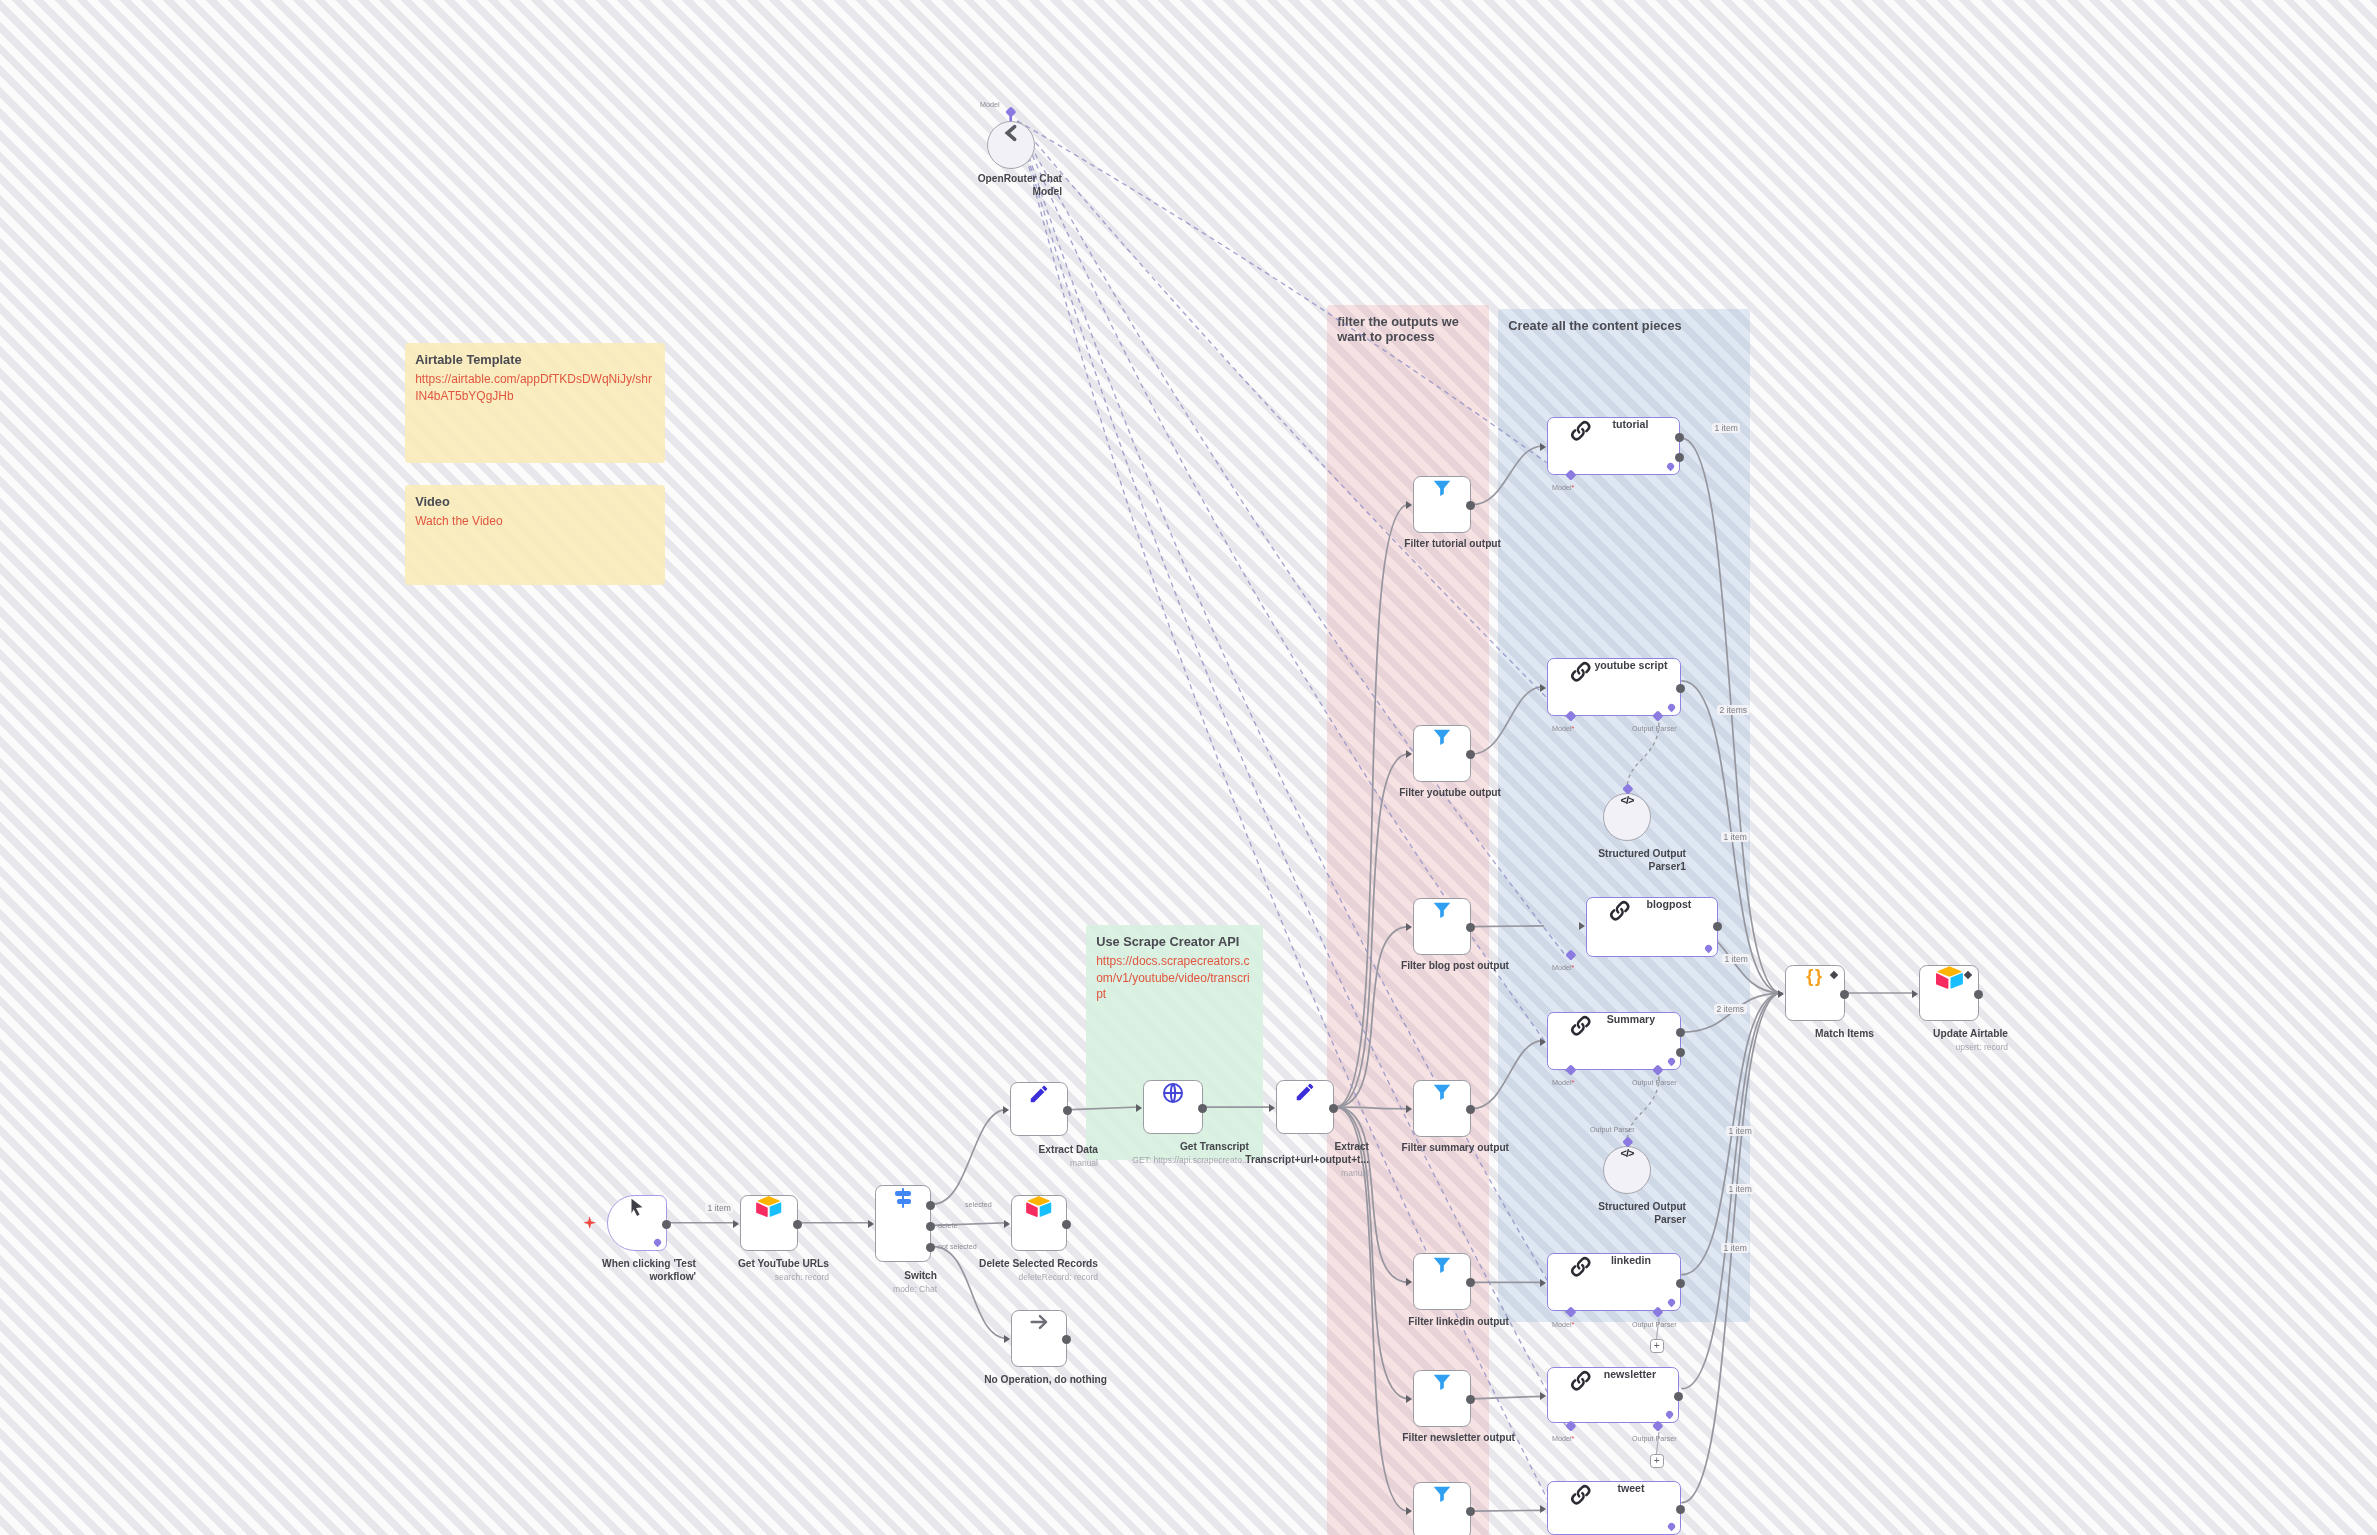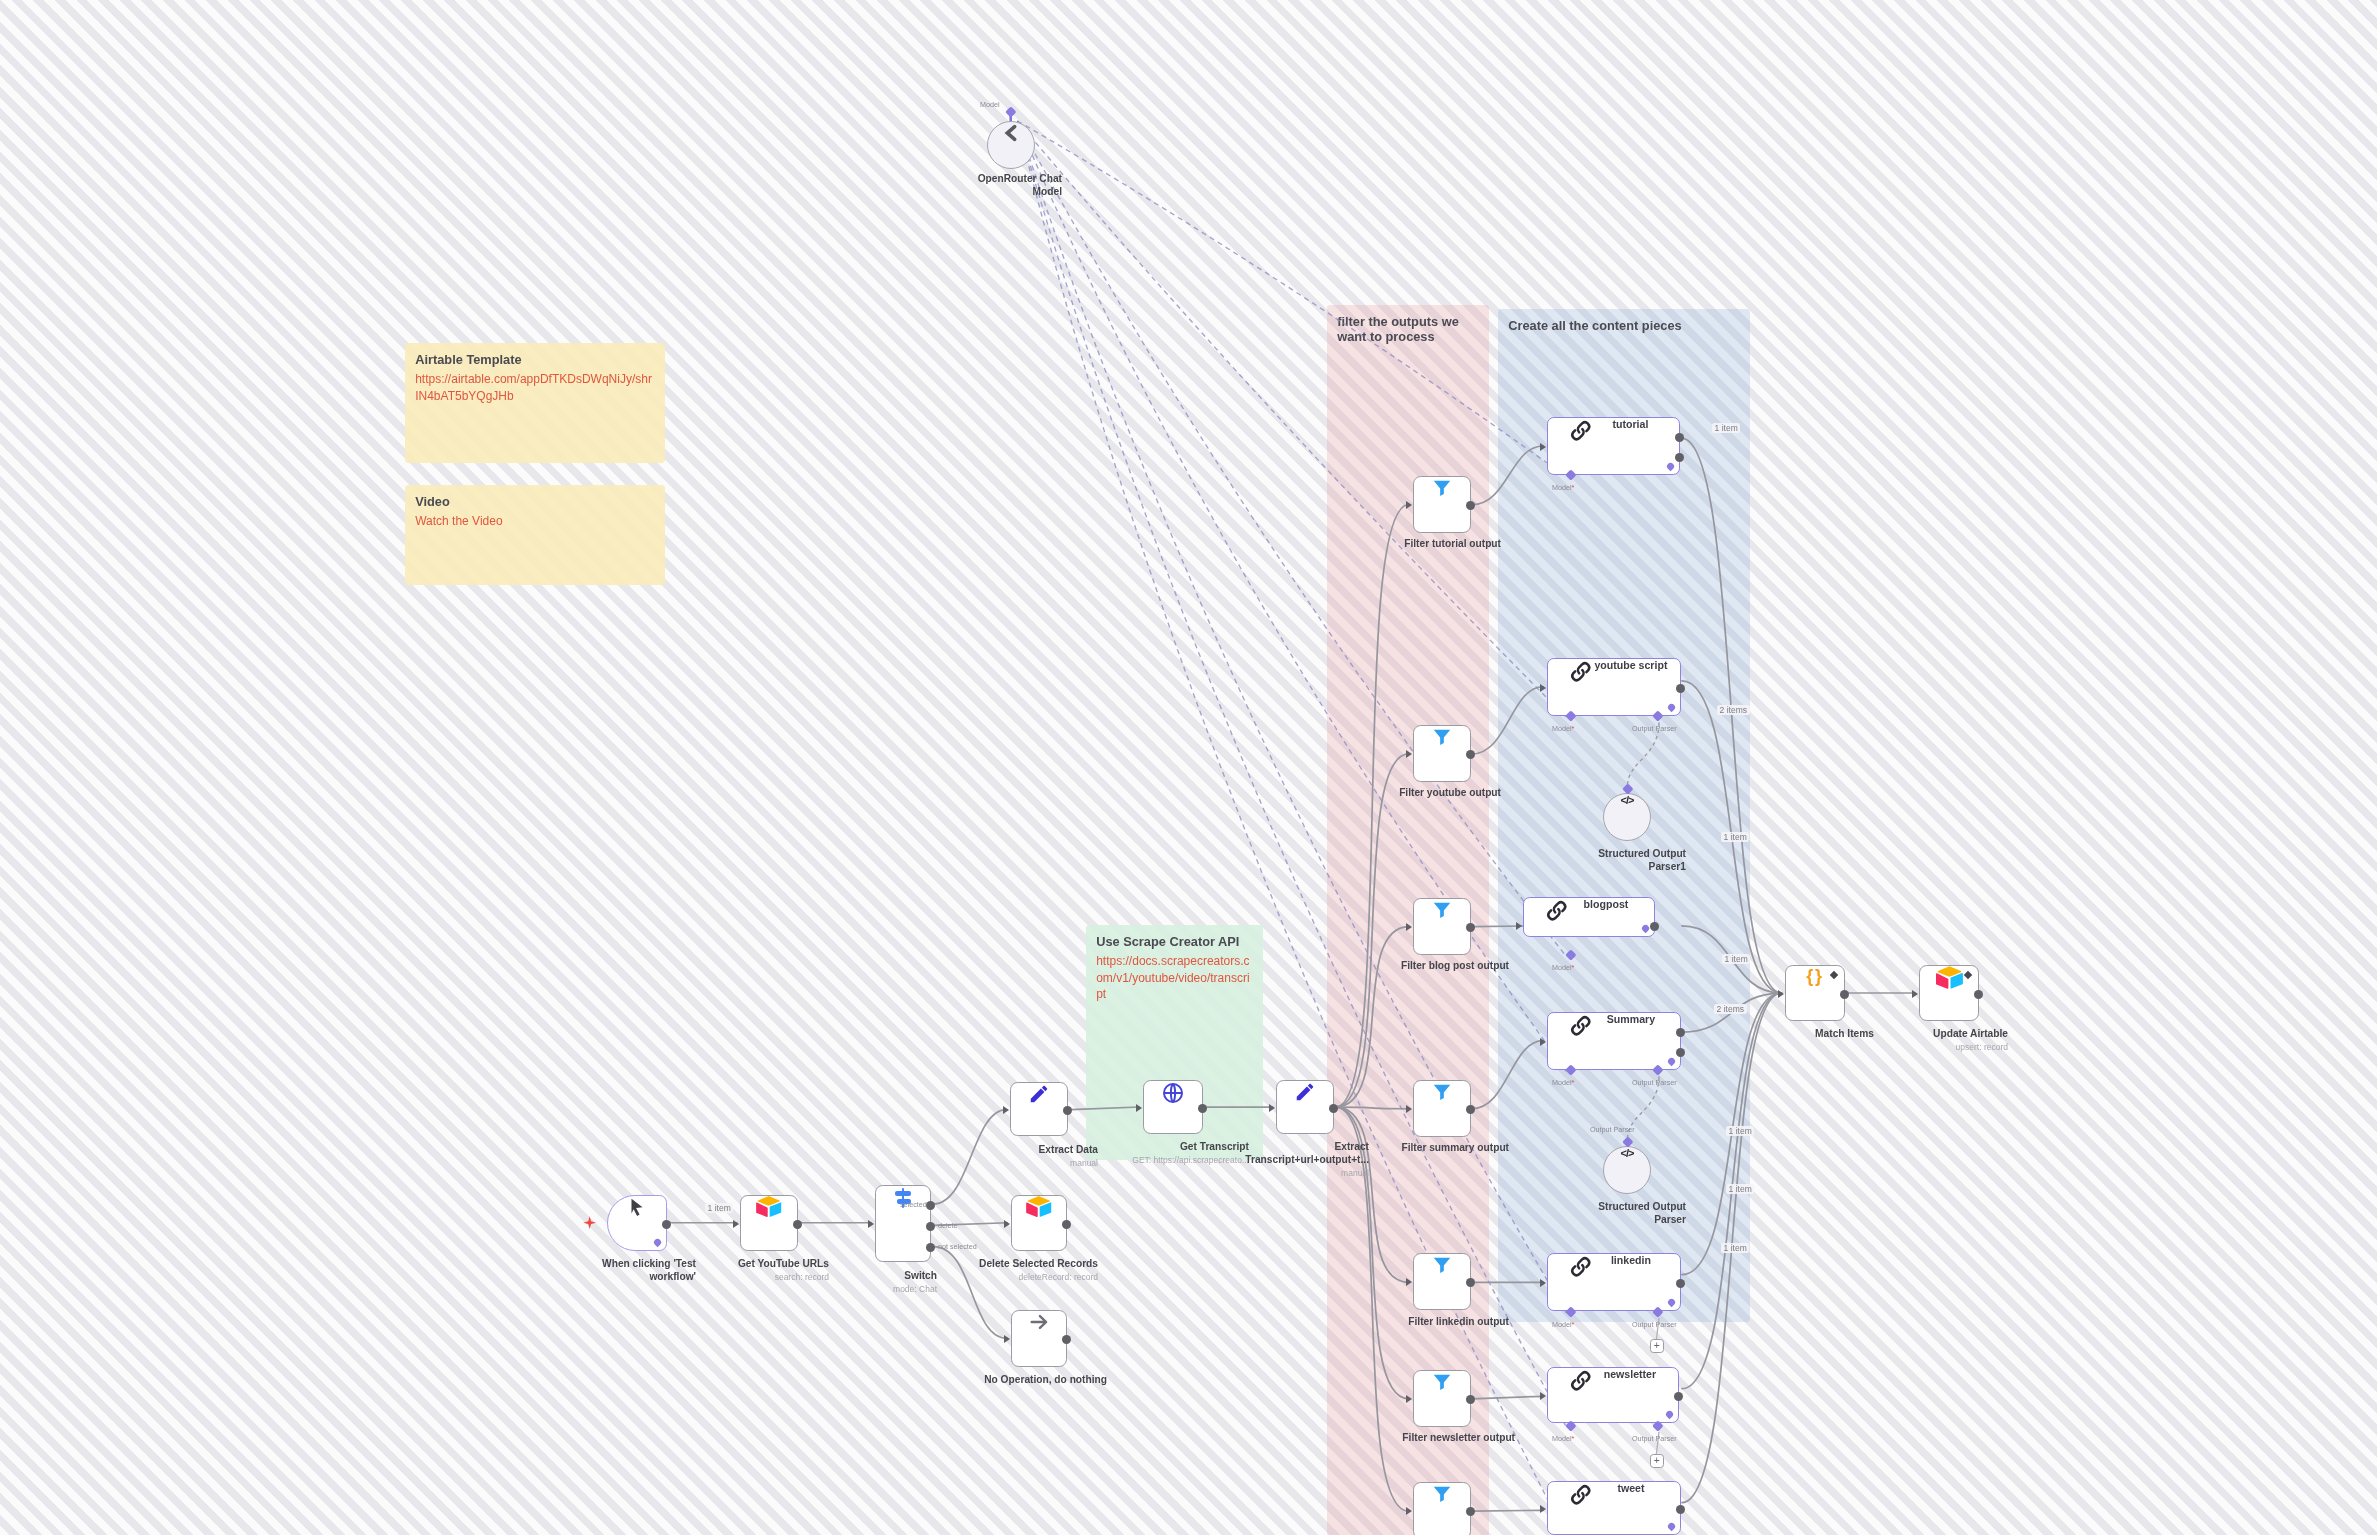--- a/index.html
+++ b/index.html
@@ -157,21 +157,21 @@
   <svg class="icon" width="24" height="24" viewBox="0 0 24 24" fill="#4285f4">
       <rect x="11" y="2" width="2" height="20" rx="1"></rect>
       <rect x="4" y="5" width="16" height="5" rx="2"></rect>
       <rect x="6" y="13" width="14" height="5" rx="2"></rect>
     </svg>
   <span class="inarr" style="left:-7.7px;top:34px"></span>
   <span class="outdot" style="right:-5.1px;top:14.5px"></span>
   <span class="outdot" style="right:-5.1px;top:36px"></span>
   <span class="outdot" style="right:-5.1px;top:57px"></span>
 </div>
-<span class="out-name" style="left:900px;top:1200px">selected</span>
+<span class="out-name" style="left:965px;top:1200px">selected</span>
 <span class="out-name" style="left:938px;top:1221px">delete</span>
 <span class="out-name" style="left:938px;top:1242px">not selected</span>
 <div class="label" style="left:869px;top:1270px;width:68px"><span>Switch</span><div class="sub">mode: Chat</div></div>
 
 <div class="node" style="left:1011px;top:1195px;width:56px;height:56px">
   <svg class="icon" width="25.5" height="21" viewBox="0 0 24 20">
       <path fill="#fcb400" d="M10.5 .6 1.8 4.2c-.5.2-.5.9 0 1.1l8.8 3.5c.9.4 1.9.4 2.8 0l8.8-3.5c.5-.2.5-.9 0-1.1L13.5.6c-1-.4-2-.4-3 0z"></path>
       <path fill="#18bfff" d="M12.9 10.5v8.8c0 .4.4.7.8.5l9.8-3.8c.3-.1.4-.4.4-.6V6.6c0-.4-.4-.7-.8-.5l-9.8 3.8c-.2.1-.4.3-.4.6z"></path>
       <path fill="#f82b60" d="M10.6 11 .9 6.3c-.4-.2-.9.1-.9.5v8.8c0 .2.2.5.4.6l9.7 3.7c.4.2.9-.1.9-.5v-8c0-.2-.1-.4-.4-.4z"></path>
     </svg>
@@ -303,21 +303,21 @@
   <span class="inarr" style="left:-7.7px;top:25px"></span>
   <span class="outdot" style="right:-5.1px;top:25px"></span>
   <span class="pin"></span>
 </div>
 <span class="diam" style="left:1567px;top:712px"></span>
 <span class="conn-label" style="left:1552px;top:724px"><span>Model</span><span class="req">*</span></span>
 <span class="diam" style="left:1654px;top:712px"></span>
 <span class="conn-label" style="left:1632px;top:724px">Output Parser</span>
 <span class="edge-label" style="left:1717px;top:705px">2 items</span>
 
-<div class="node chain" style="left:1523px;top:897px;width:132px;height:40px">
+<div class="node chain" style="left:1586px;top:897px;width:132px;height:60px">
   <svg class="icon" style="margin-left:20.4px" width="25.5" height="25.5" viewBox="0 0 24 24" fill="none" stroke="#2b2b33" stroke-width="2.4" stroke-linecap="round">
       <path d="M10.5 13.5a4 4 0 0 1 0-5.6l3-3a4 4 0 0 1 5.6 5.6l-1.8 1.8"></path>
       <path d="M13.5 10.5a4 4 0 0 1 0 5.6l-3 3a4 4 0 0 1-5.6-5.6l1.8-1.8"></path>
     </svg>
   <span class="chain-label">blogpost</span>
   <span class="inarr" style="left:-7.7px;top:24px"></span>
   <span class="outdot" style="right:-5.1px;top:24px"></span>
   <span class="pin"></span>
 </div>
 <span class="diam" style="left:1567px;top:951px"></span>

